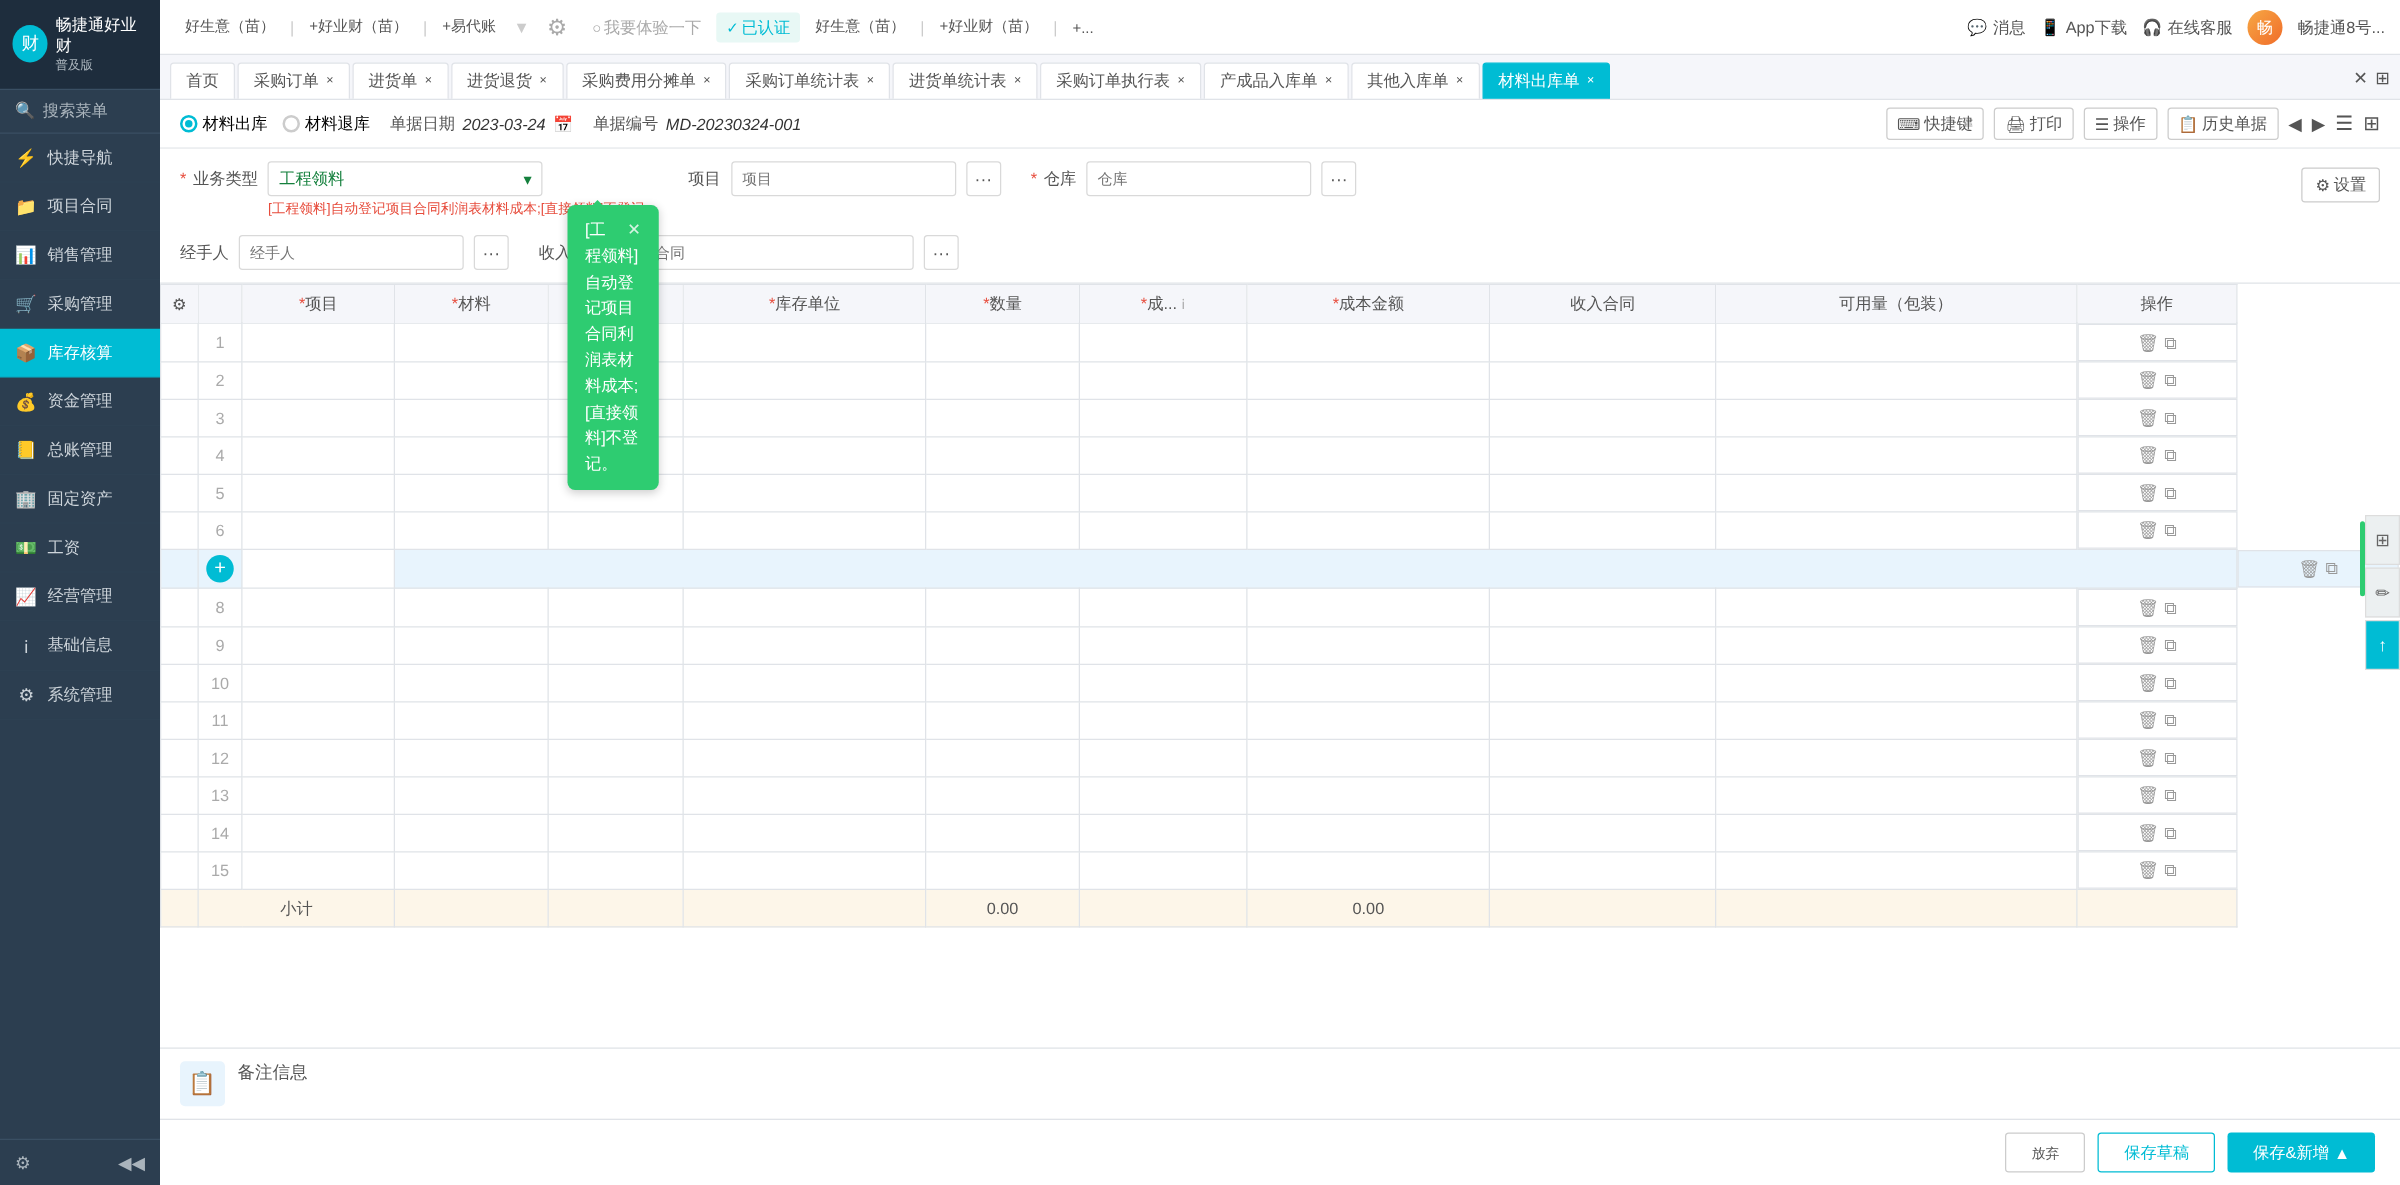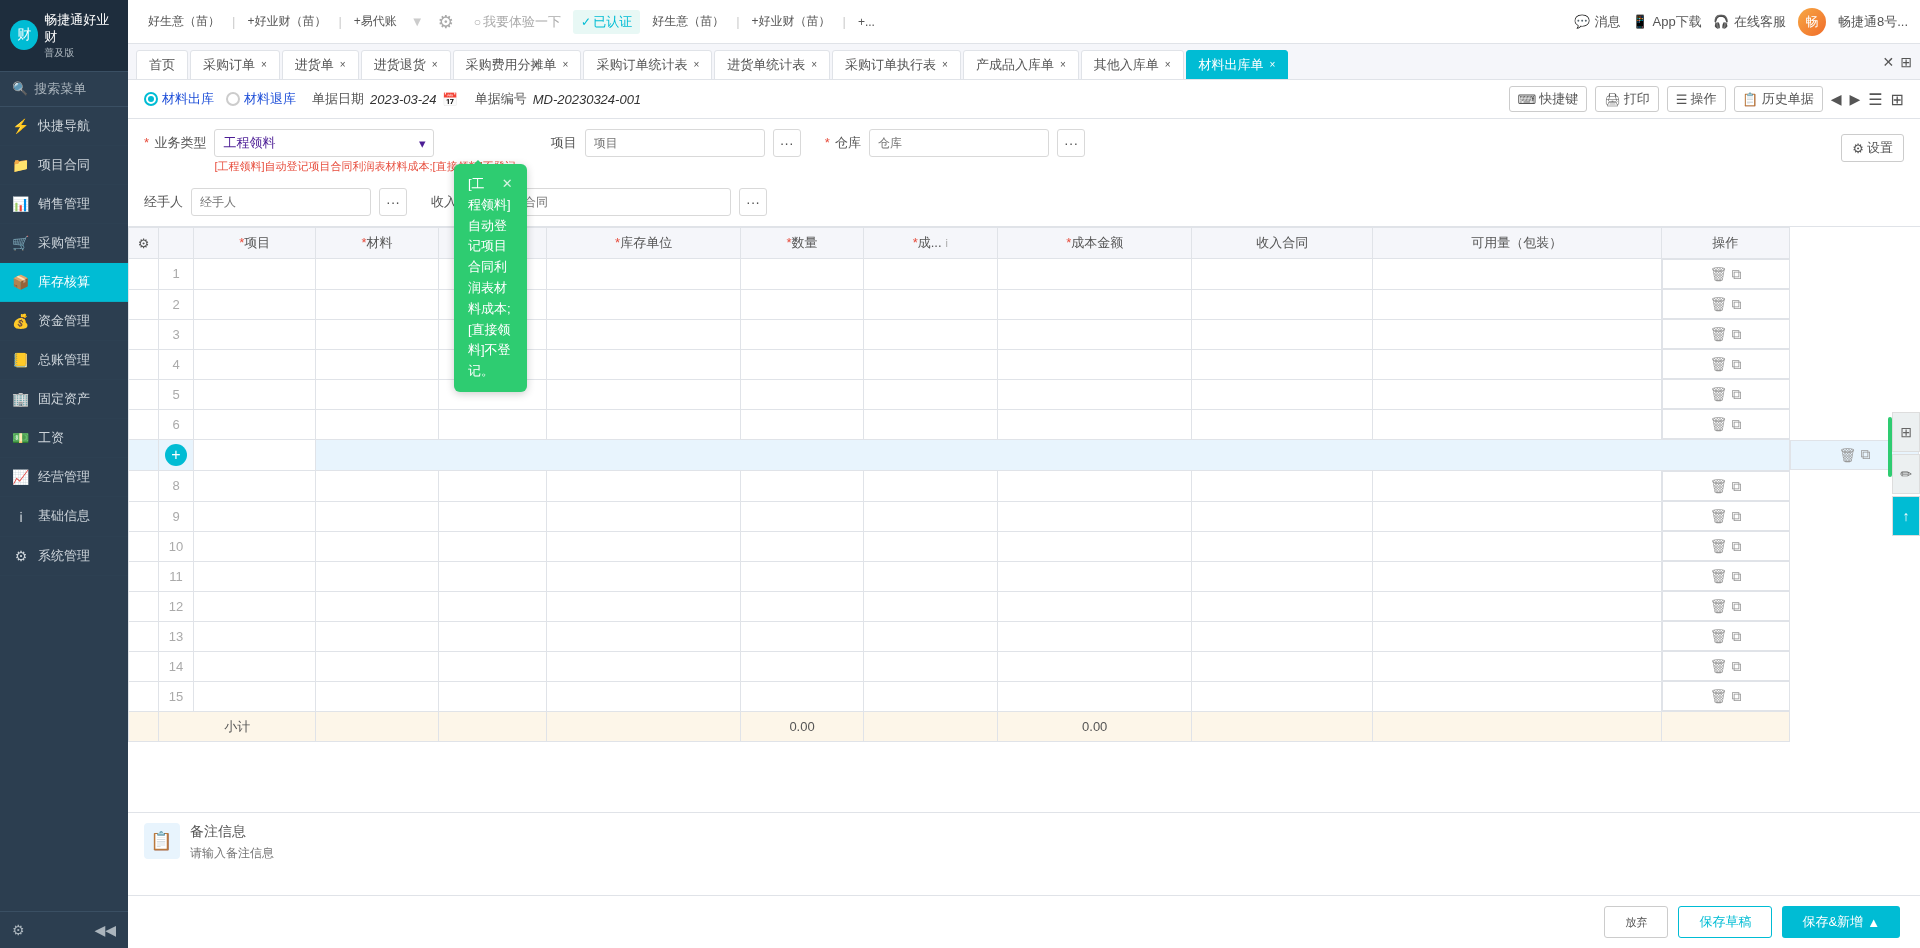--- a/index.html
+++ b/index.html
@@ -139,21 +139,21 @@
       background: #fff;
       border-bottom: 1px solid #e0e3e8;
       display: flex;
       align-items: center;
       padding: 6px 16px;
       gap: 16px;
       flex-shrink: 0;
       flex-wrap: wrap;
     }
     .radio-group { display: flex; align-items: center; gap: 12px; }
-    .radio-label { display: flex; align-items: center; gap: 4px; color: #1d4ed8; cursor: pointer; }
+    .radio-label { display: flex; align-items: center; gap: 4px; color: #000000; cursor: pointer; }
     .radio-dot {
       width: 14px; height: 14px; border-radius: 50%;
       border: 2px solid #ccc;
       display: flex; align-items: center; justify-content: center;
     }
     .radio-dot.checked { border-color: #00bcd4; }
     .radio-dot.checked::after {
       content: ''; width: 6px; height: 6px; border-radius: 50%;
       background: #00bcd4;
     }
@@ -195,21 +195,21 @@
       font-size: 12px;
       color: #333;
       background: #fff;
     }
     .form-select-btn {
       width: 220px; height: 28px;
       border: 1px solid #d9d9d9;
       border-radius: 3px;
       padding: 0 8px;
       font-size: 12px;
-      color: #4c1d95;
+      color: #15803d;
       background: #fff;
       display: flex; align-items: center; justify-content: space-between;
       cursor: pointer;
     }
     .form-ellipsis-btn {
       width: 28px; height: 28px;
       border: 1px solid #d9d9d9;
       border-radius: 3px;
       background: #fff;
       cursor: pointer;
@@ -973,21 +973,20 @@
           <td></td>
         </tr>
       </tbody>
     </table>
   </div>
 
   <div class="footer-remark">
     <div class="remark-icon">📋</div>
     <div style="display:flex;flex-direction:column;flex:1;">
       <div class="remark-label">备注信息</div>
-      <textarea class="remark-input" placeholder="请输入备注信息" style=""></textarea>
     </div>
   </div>
 
   <div class="bottom-bar">
     <button class="btn-discard">放弃</button>
     <button class="btn-draft">保存草稿</button>
     <button class="btn-save">
       <span>保存&amp;新增</span>
       <span>▲</span>
     </button>

